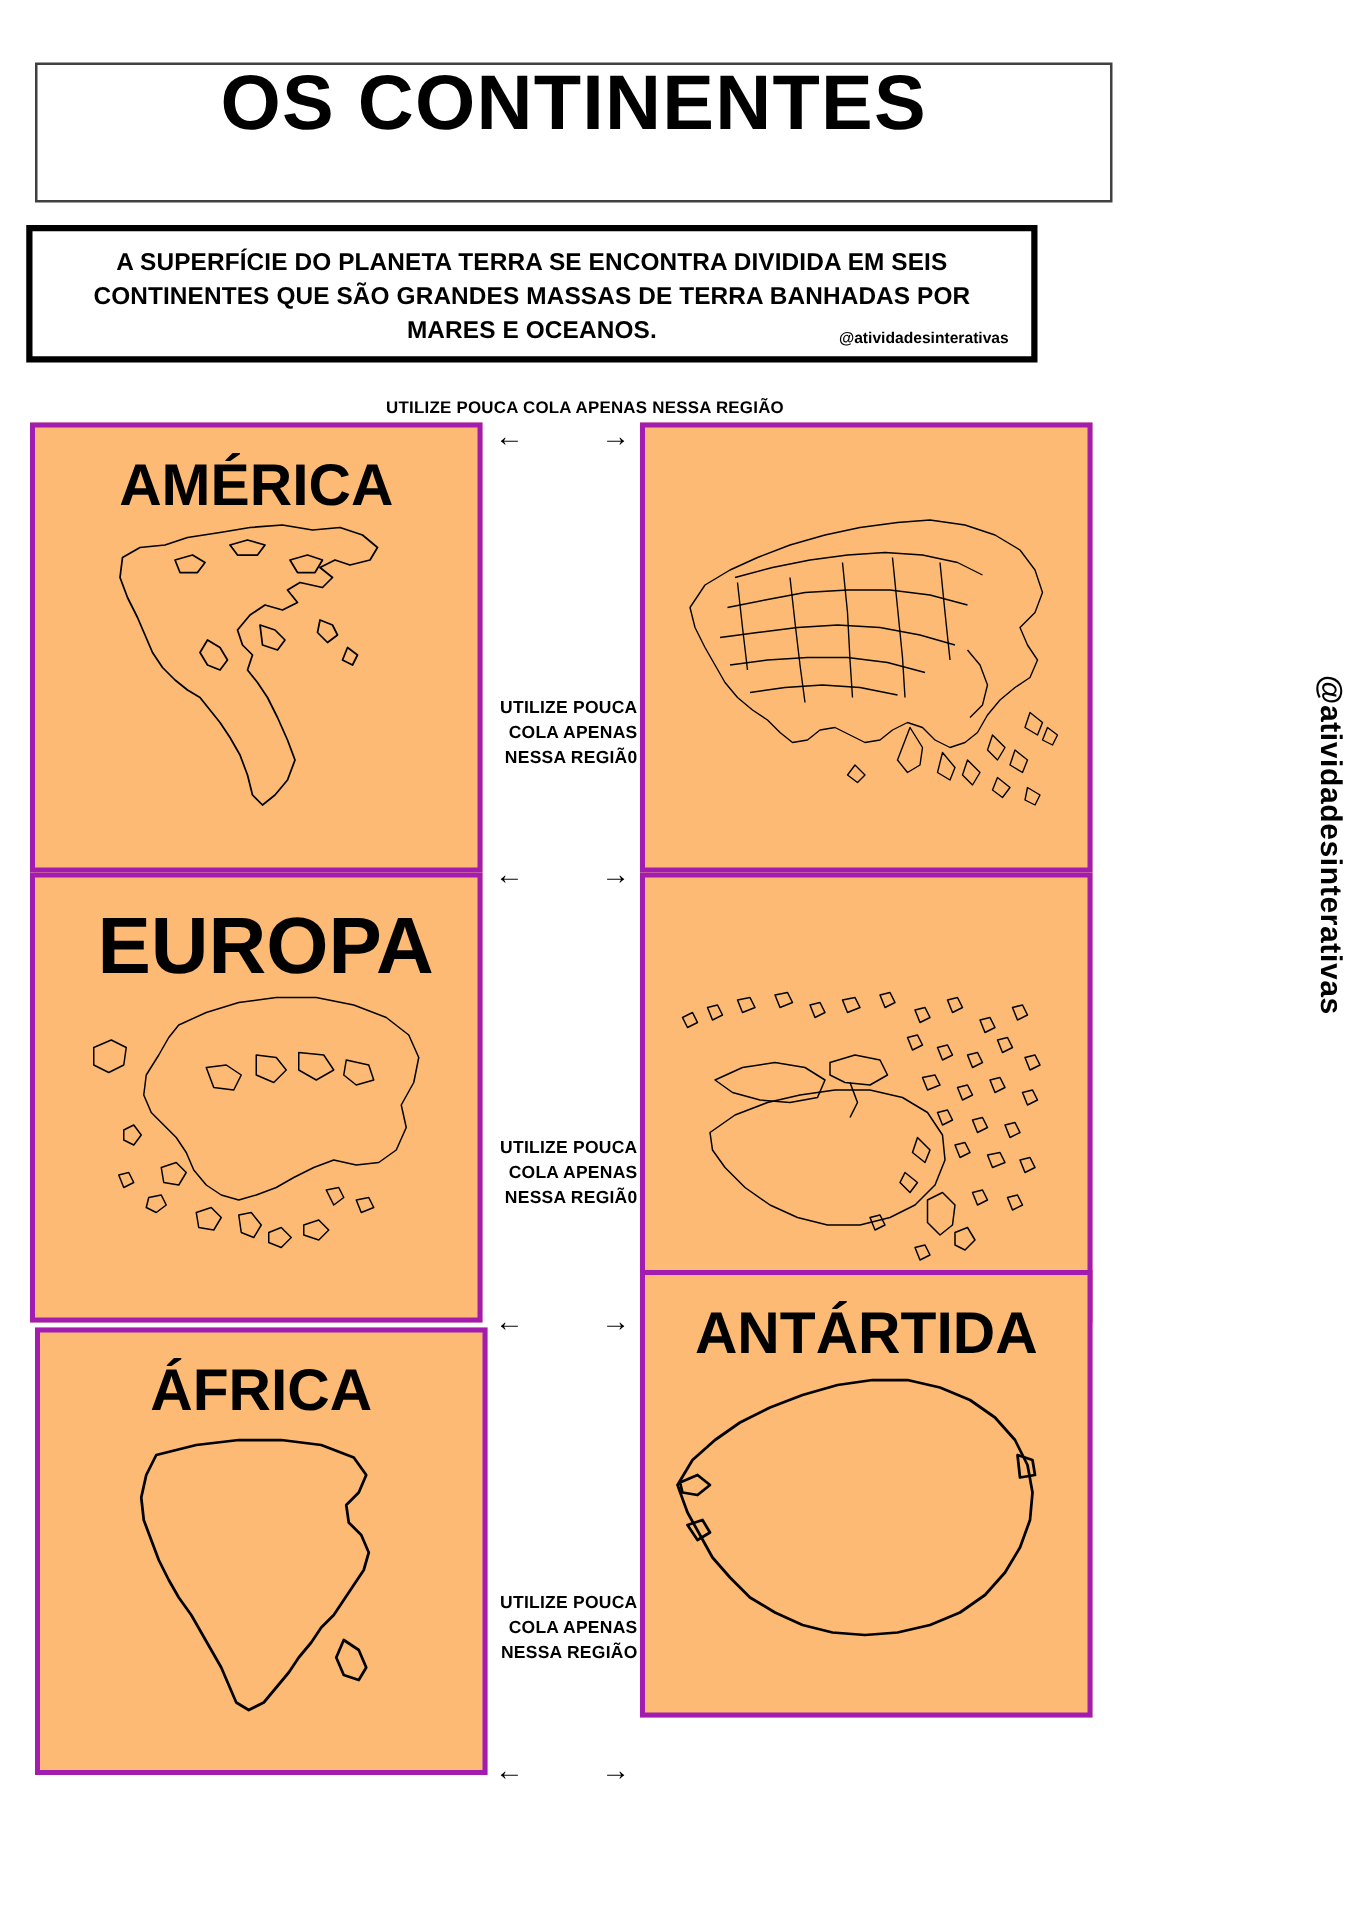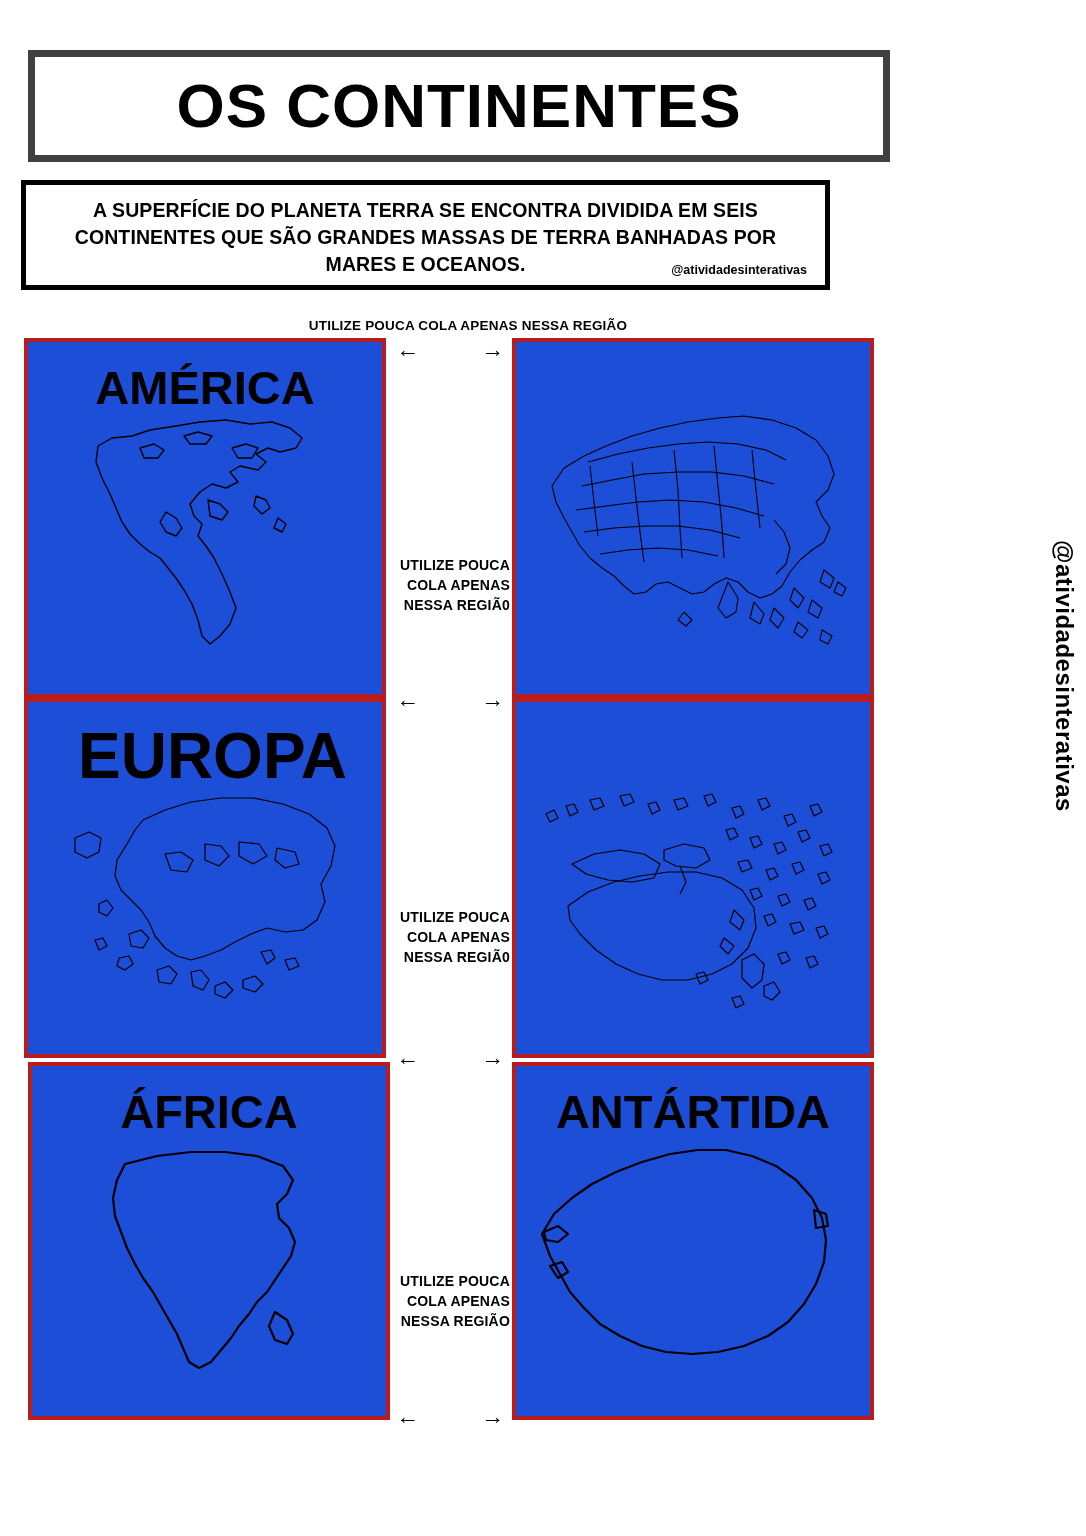--- a/index.html
+++ b/index.html
@@ -16,24 +16,23 @@
     overflow: hidden;
   }
 
   
   .title-box {
     position: absolute;
     left: 28px;
     top: 50px;
     width: 862px;
     height: 112px;
-    border: 7px solid #404040;
+    border: 2px solid #404040;
     box-sizing: border-box;
     display: flex;
-    align-items: center;
     justify-content: center;
   }
   .title-text {
     font-size: 62px;
     font-weight: bold;
     letter-spacing: 1px;
     line-height: 1;
   }
 
   
@@ -70,44 +69,44 @@
     width: 340px;
     text-align: center;
     font-size: 13.5px;
     font-weight: bold;
     letter-spacing: 0.2px;
   }
 
   
   .card {
     position: absolute;
-    border: 4px solid #b91c1c;
+    border: 4px solid #a21caf;
     box-sizing: border-box;
-    background: #1d4ed8;
+    background: #fdba74;
     overflow: hidden;
   }
   .card-label {
     text-align: center;
     font-weight: bold;
     line-height: 1;
     margin-top: 22px;
   }
   .card .map {
     position: absolute;
     left: 0;
     right: 0;
   }
   .card svg { display: block; margin: 0 auto; }
 
   .c-america  { left: 24px;  top: 338px;  width: 362px; height: 360px; }
   .c-asia     { left: 512px; top: 338px;  width: 362px; height: 360px; }
   .c-europa   { left: 24px;  top: 698px;  width: 362px; height: 360px; }
   .c-oceania  { left: 512px; top: 698px;  width: 362px; height: 360px; }
   .c-africa   { left: 28px;  top: 1062px; width: 362px; height: 358px; }
-  .c-antartida{ left: 512px; top: 1062px; width: 362px; height: 358px; }
+  .c-antartida{ left: 512px; top: 1016px; width: 362px; height: 358px; }
 
   .lbl-america   { font-size: 47px; }
   .lbl-asia      { font-size: 47px; }
   .lbl-europa    { font-size: 64px; padding-left: 15px; }
   .lbl-oceania   { font-size: 47px; }
   .lbl-africa    { font-size: 47px; }
   .lbl-antartida { font-size: 47px; }
 
   
   .glue {

